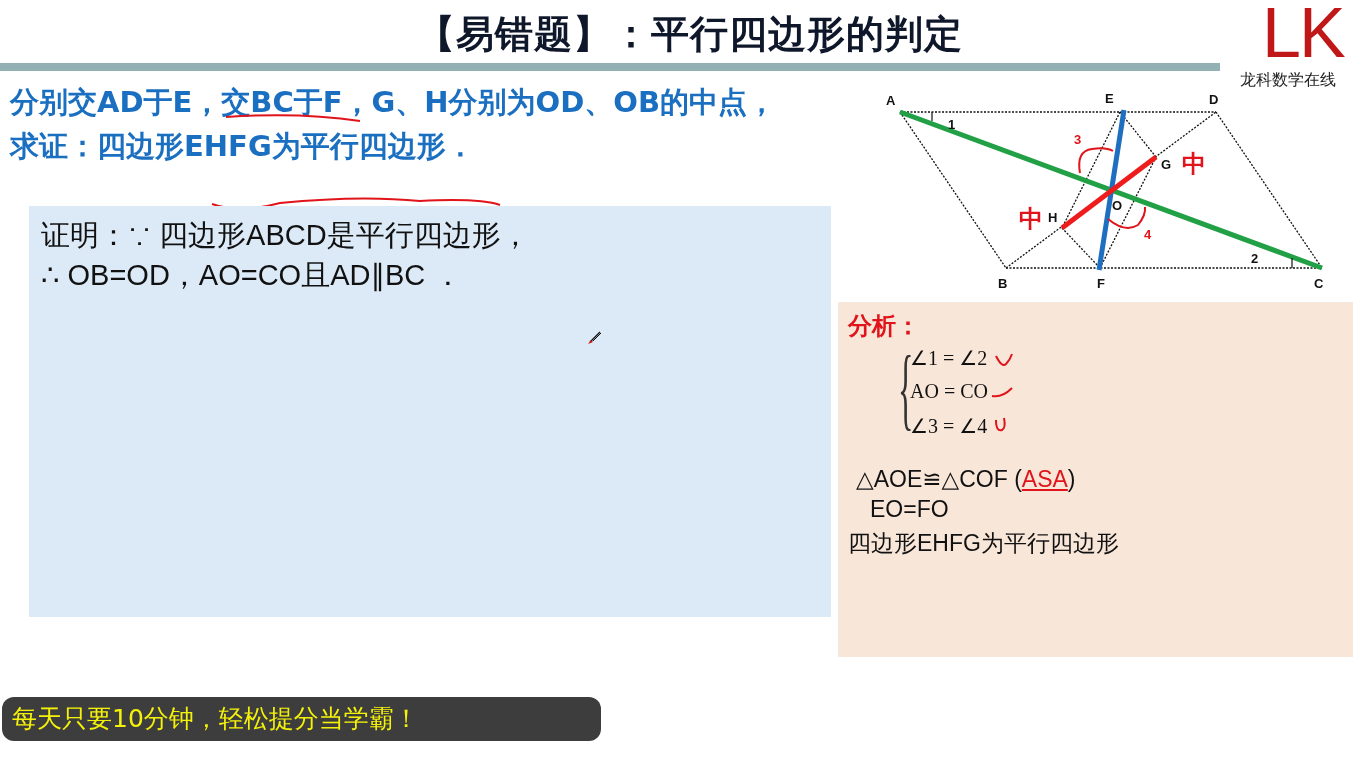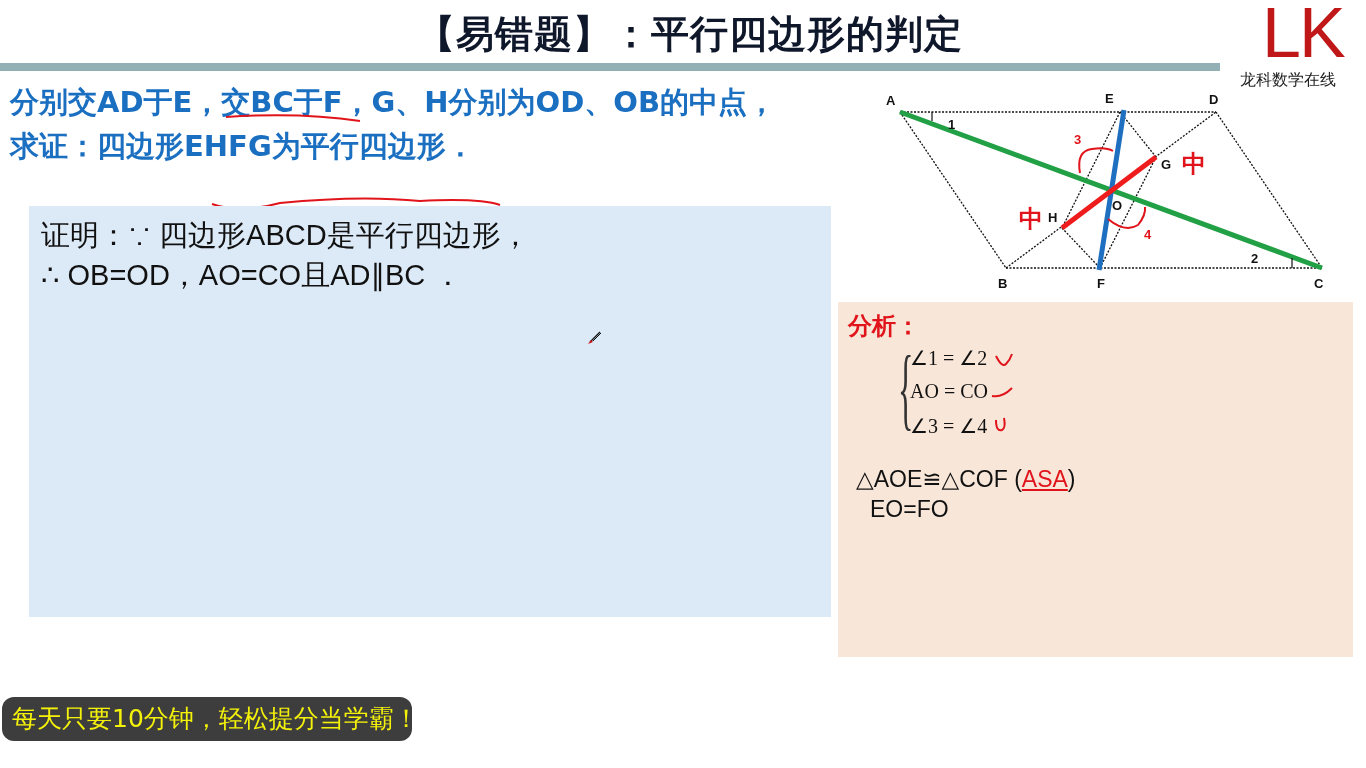--- a/index.html
+++ b/index.html
@@ -20,21 +20,21 @@
                  font-family:"Liberation Sans", sans-serif; }
   .pen-icon { position:absolute; left:586px; top:330px; width:16px; height:16px; }
   .figure { position:absolute; left:880px; top:85px; width:460px; height:210px; }
   .analysis { position:absolute; left:838px; top:302px; width:515px; height:355px; background:#f8e6d9; }
   .an-title { position:absolute; left:10px; top:8px; font-size:24px; font-weight:bold; color:#e0141a; }
   .an-brace { position:absolute; left:60px; top:40px; font-size:92px; line-height:92px; color:#333;
               font-family:"Liberation Serif", serif; transform:scaleX(0.35); transform-origin:left top; }
   .an-eq { position:absolute; left:72px; font-family:Liberation Serif, serif; font-size:20px; color:#111; white-space:nowrap; }
   .an-line { position:absolute; font-size:23px; color:#111; white-space:nowrap; font-family:"Liberation Sans", sans-serif; }
   .an-line .red { color:#e0141a;text-decoration:underline; }
-  .slogan { position:absolute; left:2px; top:697px; width:410px; height:44px; background:#3d3d3d;
+  .slogan { position:absolute; left:2px; top:697px; width:599px; height:44px; background:#3d3d3d;
             border-radius:12px; color:#f5f20a; font-size:25px; line-height:44px; padding-left:10px;
             box-sizing:border-box; white-space:nowrap; }
 </style>
 </head>
 <body>
 
 <div class="title">【易错题】：平行四边形的判定</div>
 <div class="title-rule"></div>
 
 <div class="logo-lk">LK</div>
@@ -114,15 +114,16 @@
   <div class="an-eq" style="top:44px">∠1 = ∠2</div>
   <div class="an-eq" style="top:78px">AO = CO</div>
   <div class="an-eq" style="top:112px">∠3 = ∠4</div>
   <svg style="position:absolute;left:150px;top:44px;width:50px;height:100px">
     <path d="M8,10 Q14,22 18,18 Q22,14 24,8" stroke="#e0141a" stroke-width="2" fill="none"></path>
     <path d="M4,50 Q14,52 24,42" stroke="#e0141a" stroke-width="2" fill="none"></path>
     <path d="M8,74 Q8,86 14,84 Q18,82 16,72" stroke="#e0141a" stroke-width="2" fill="none"></path>
   </svg>
   <div class="an-line" style="left:18px;top:164px"><span>△AOE≌△COF  (</span><span class="red">ASA</span><span>)</span></div>
   <div class="an-line" style="left:32px;top:194px">EO=FO</div>
+  <div class="an-line" style="left:10px;top:226px">四边形EHFG为平行四边形</div>
 </div>
 
 <div class="slogan">每天只要10分钟，轻松提分当学霸！</div>
 
 </body></html>

